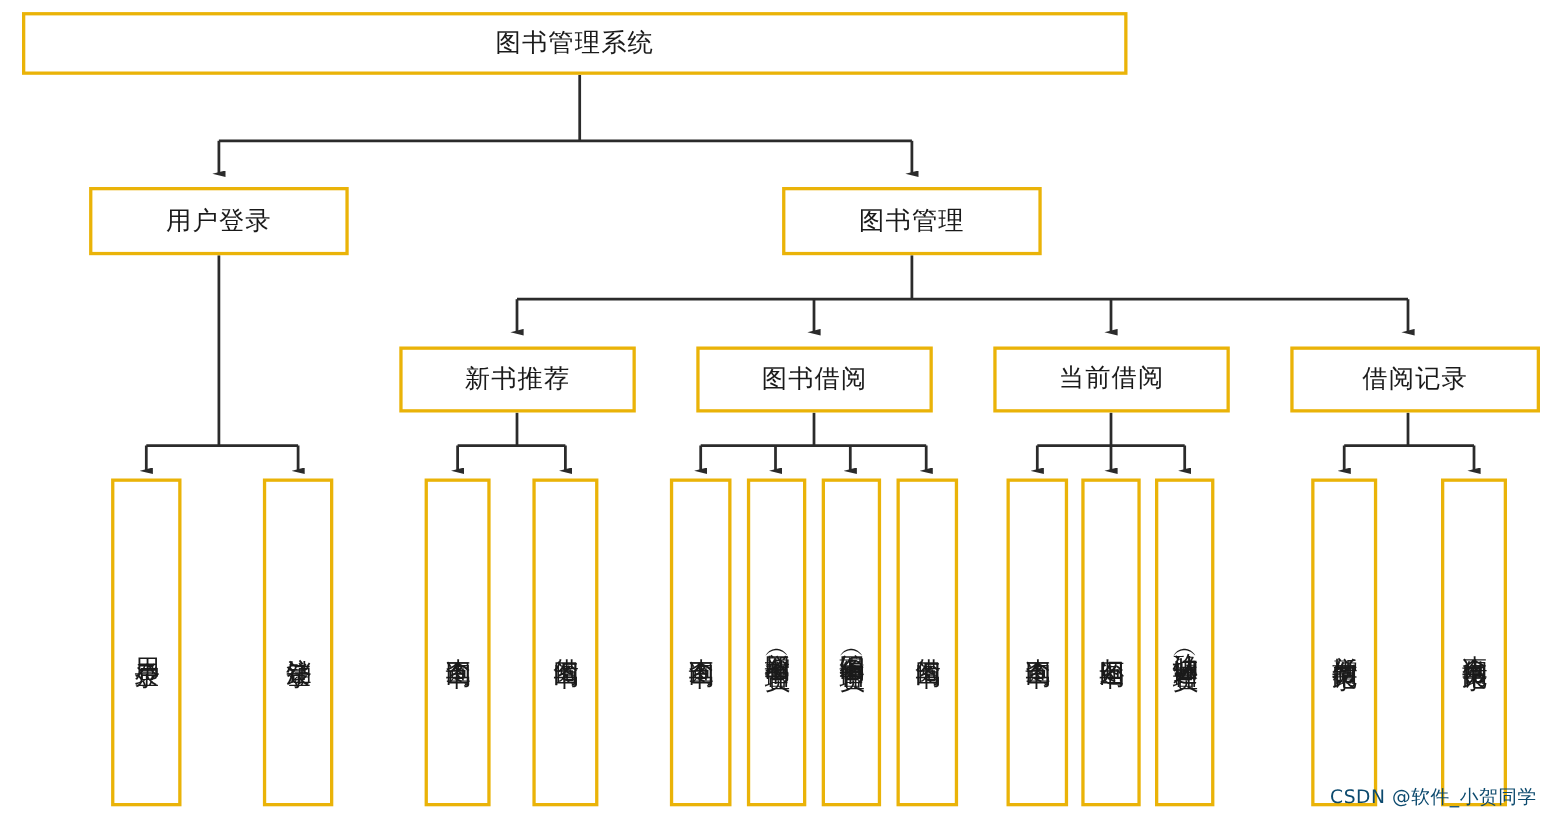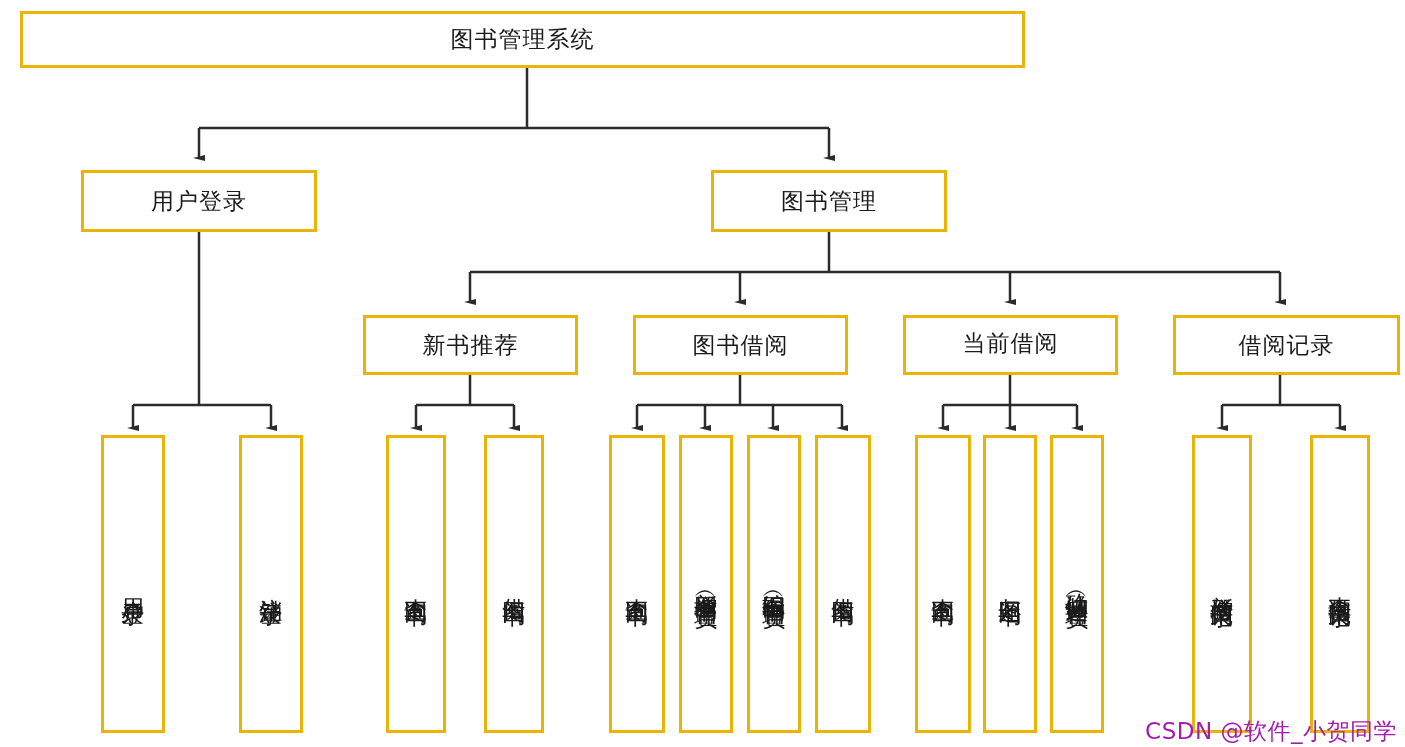--- a/index.html
+++ b/index.html
@@ -51,23 +51,23 @@
     position: absolute;
     left: 0;
     top: 0;
     width: 1405px;
     height: 747px;
     pointer-events: none;
   }
   .watermark {
     position: absolute;
     right: 8px;
-    bottom: 0;
-    font-size: 23px;
-    color: #a21caf;
+    bottom: 11px;
+    font-size: 17px;
+    color: #0c4a6e;
     letter-spacing: 0.5px;
     white-space: nowrap;
   }
 </style>
 </head>
 <body>
 
 <div id="canvas">
 
   <svg id="edges" viewBox="0 0 1405 747">

